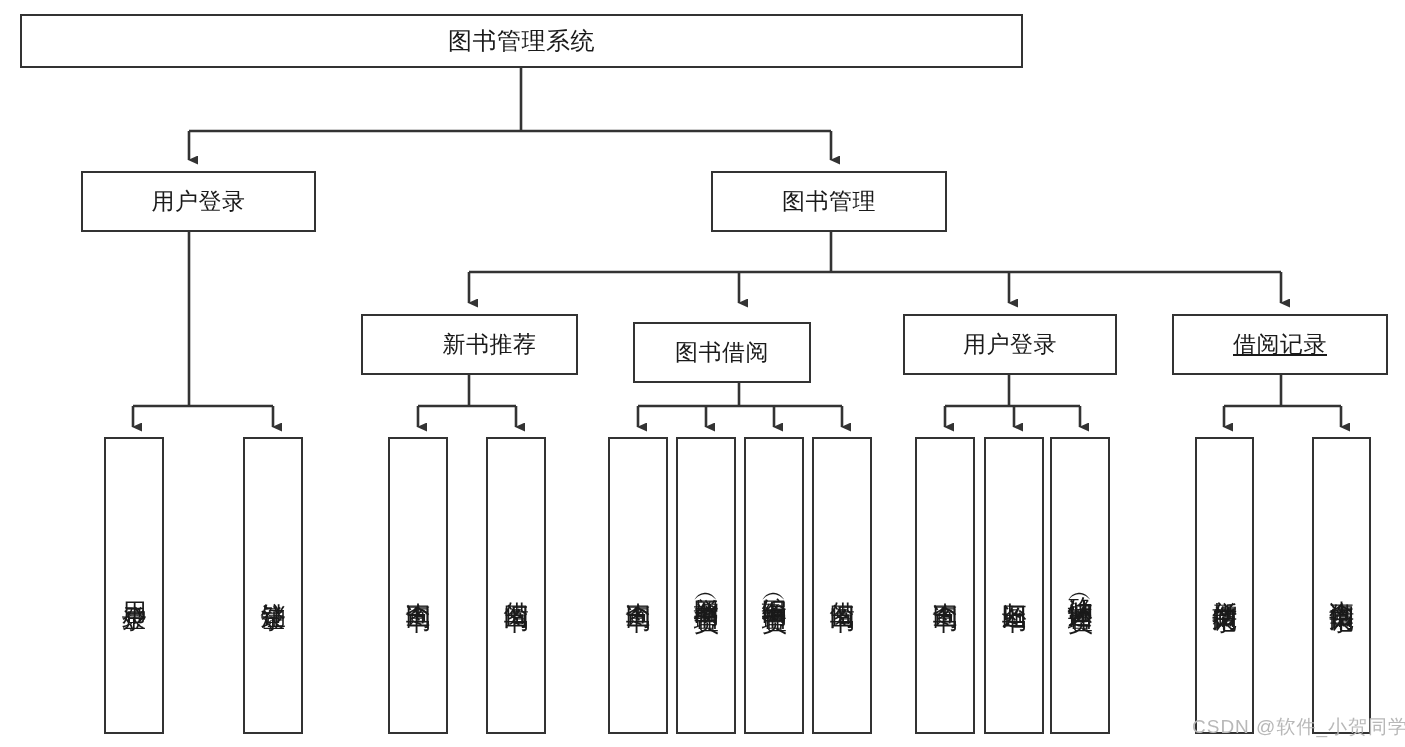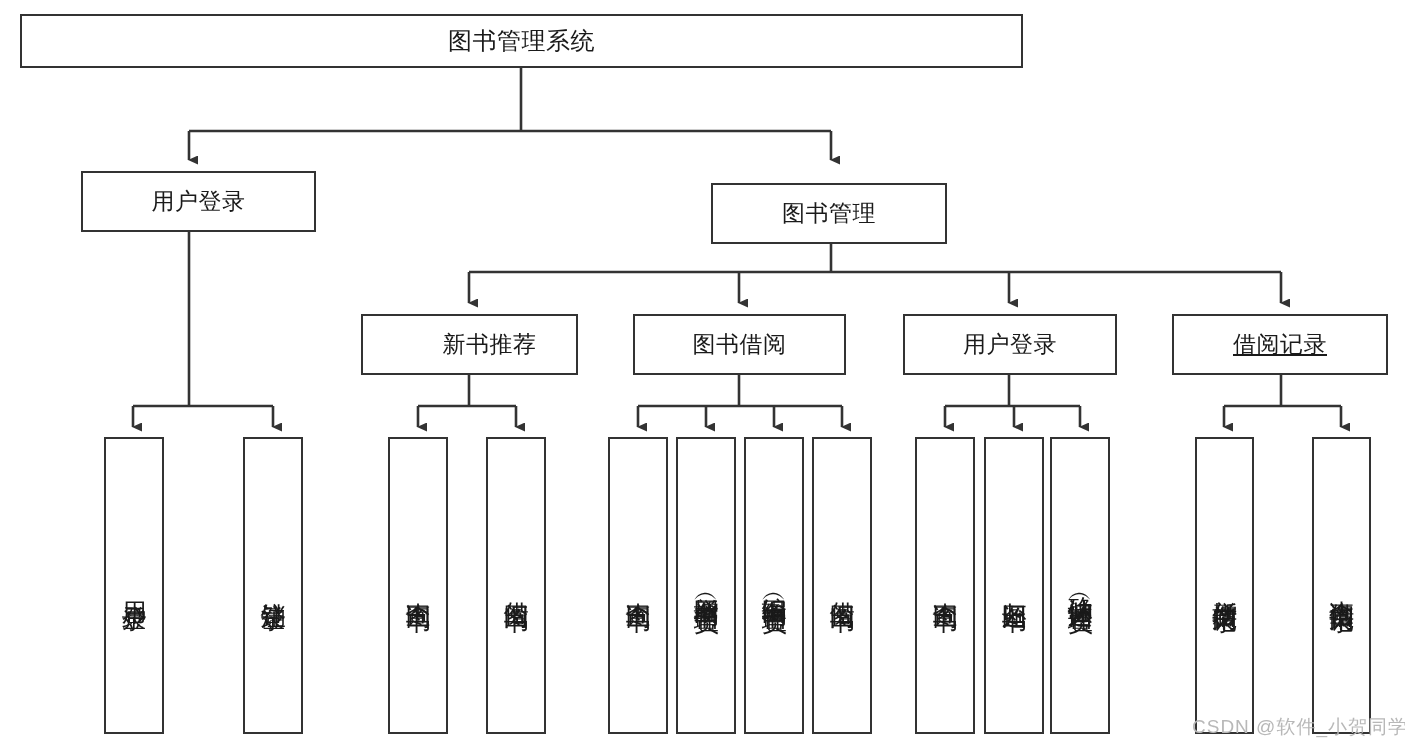--- a/index.html
+++ b/index.html
@@ -128,28 +128,28 @@
     </g>
   </svg>
 
   <div class="node h root" style="left:20px; top:14px; width:1003px; height:54px;align-items:center;">
     <span class="node-label">图书管理系统</span>
   </div>
 
   <div class="node h" style="left:81px; top:171px; width:235px; height:61px;">
     <span class="node-label">用户登录</span>
   </div>
-  <div class="node h" style="left:711px; top:171px; width:236px; height:61px;margin-top:12px;">
+  <div class="node h" style="left:711px; top:171px; width:236px; height:61px;">
     <span class="node-label">图书管理</span>
   </div>
 
   <div class="node h" style="left:361px; top:314px; width:217px; height:61px;padding-left:40px;">
     <span class="node-label">新书推荐</span>
   </div>
-  <div class="node h" style="left:633px; top:314px; width:213px; height:61px;">
+  <div class="node h" style="left:633px; top:322px; width:178px; height:61px;">
     <span class="node-label">图书借阅</span>
   </div>
   <div class="node h" style="left:903px; top:314px; width:214px; height:61px;">
     <span class="node-label">用户登录</span>
   </div>
   <div class="node h" style="left:1172px; top:314px; width:216px; height:61px;text-decoration:underline;">
     <span class="node-label">借阅记录</span>
   </div>
 
   <div class="node v" style="left:104px; top:437px; width:60px; height:297px;">

